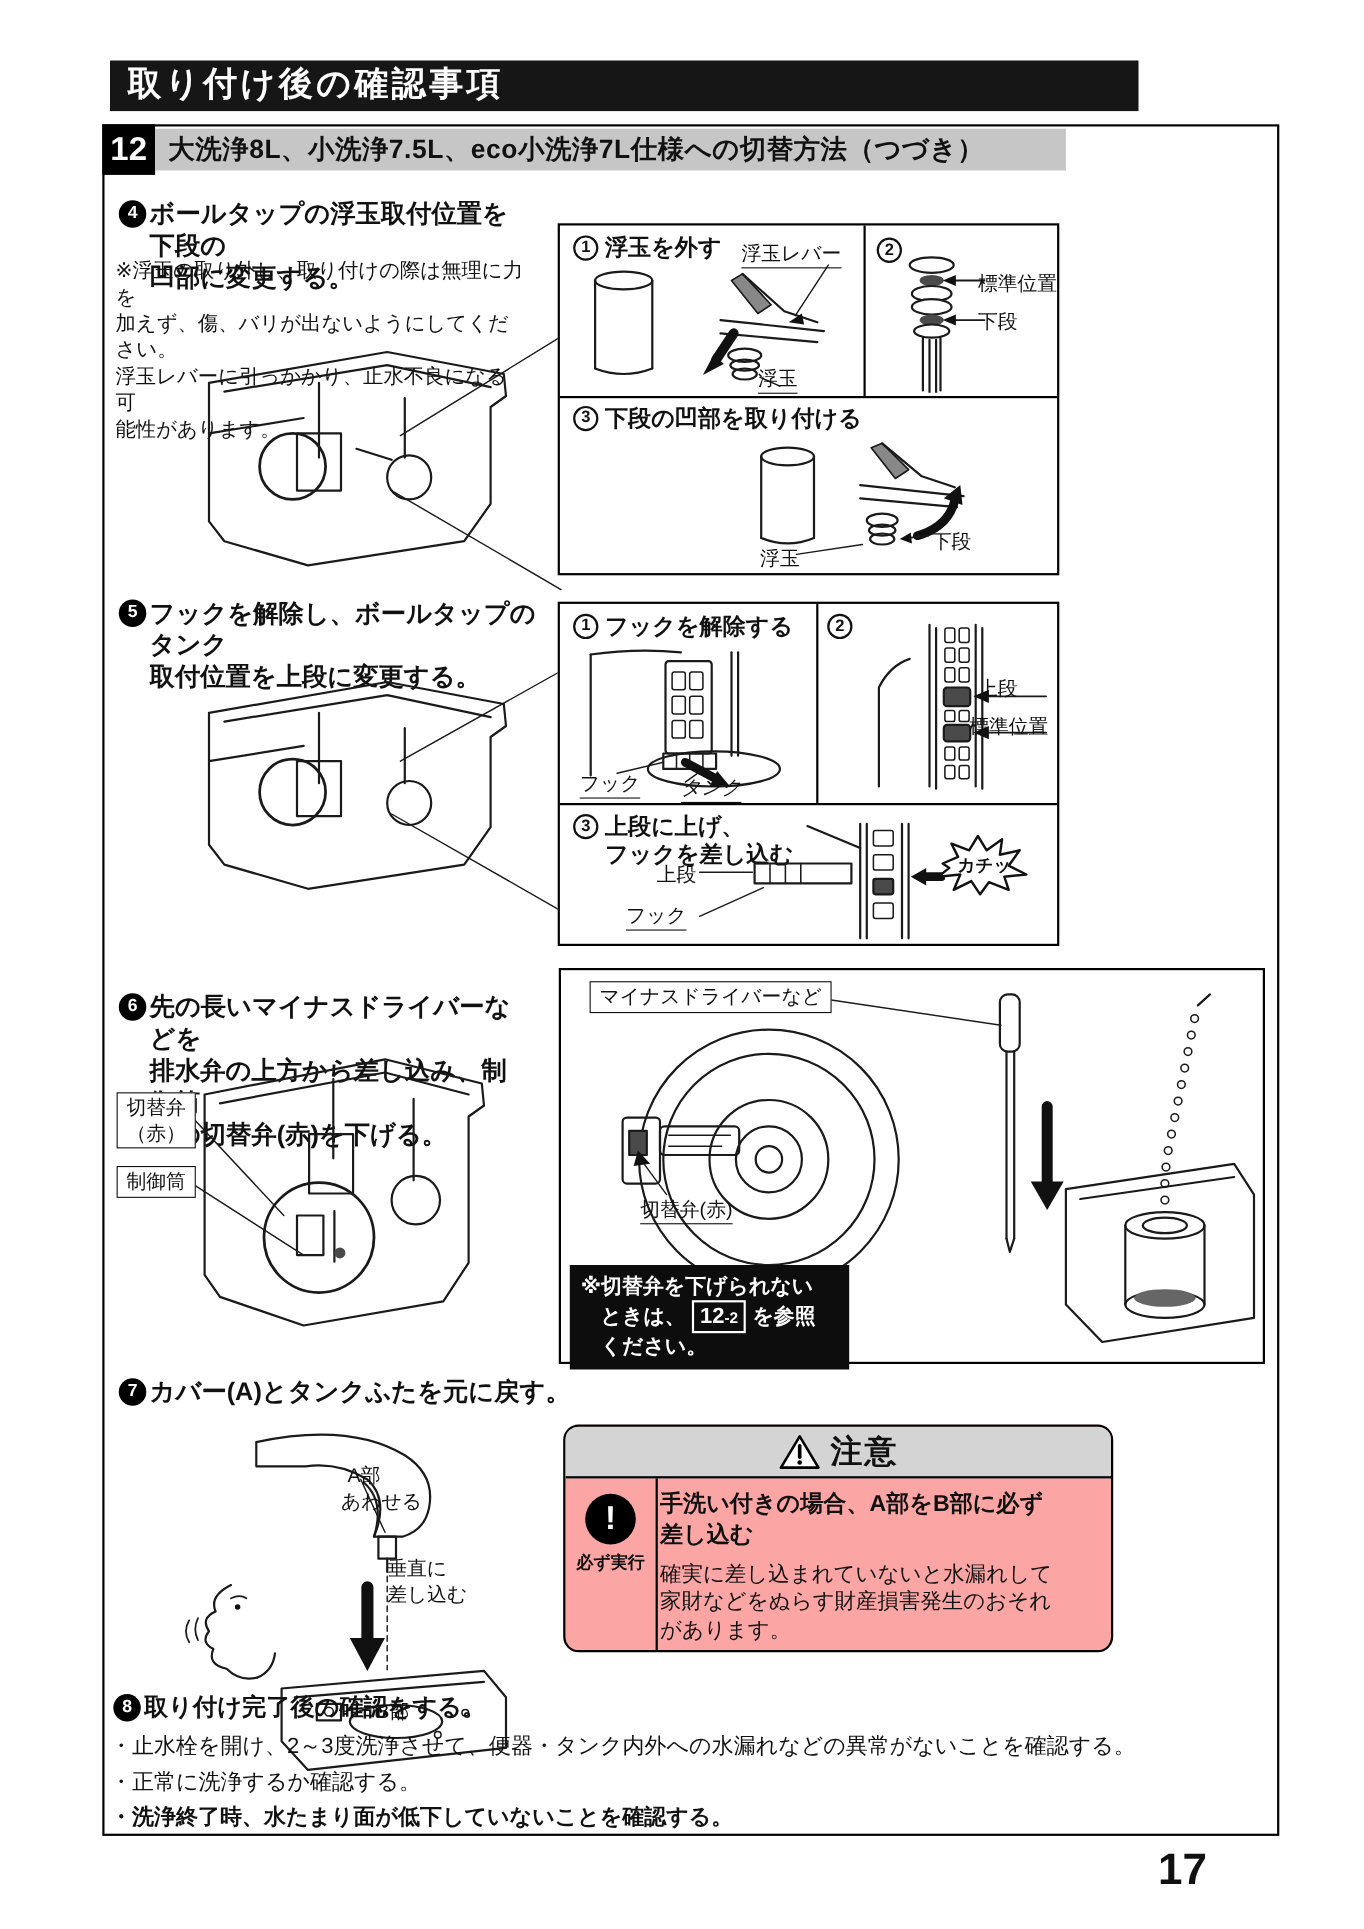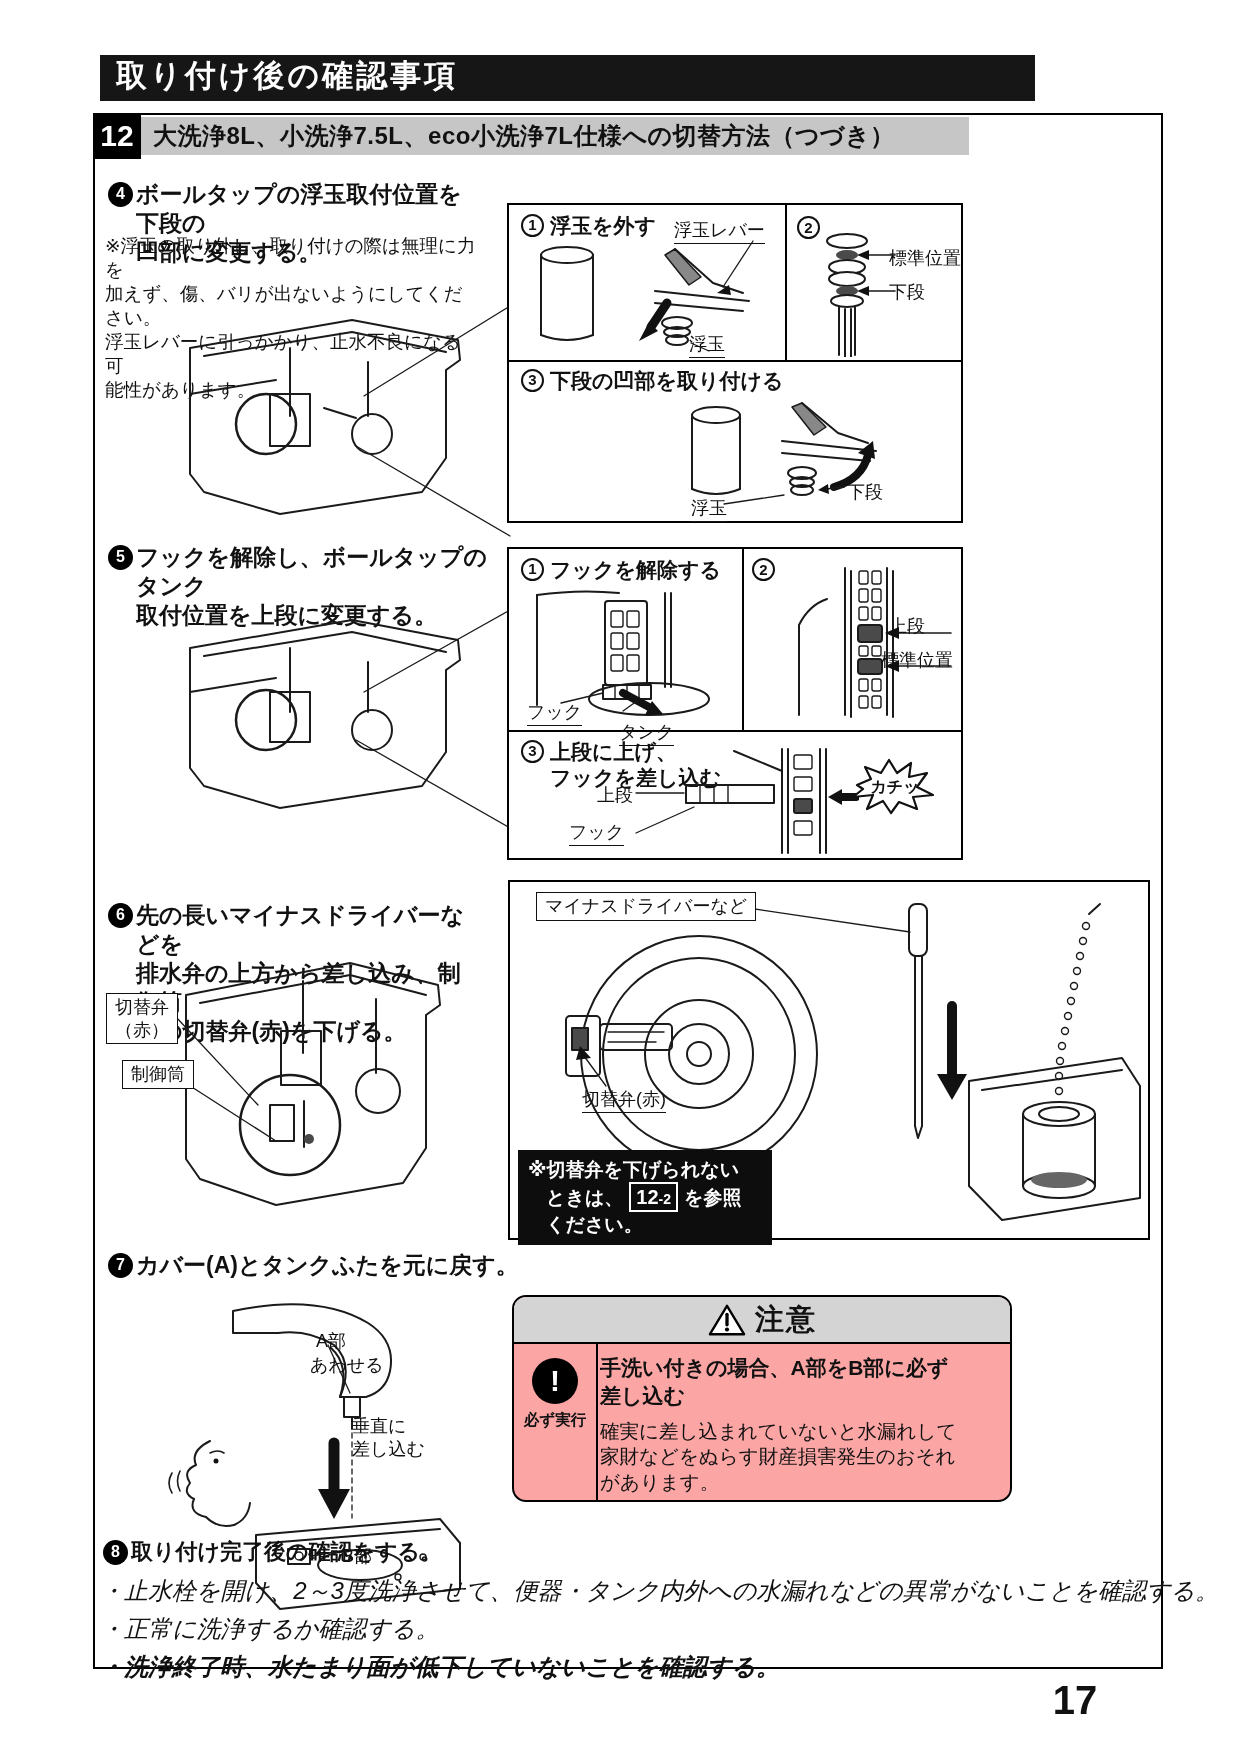--- a/index.html
+++ b/index.html
@@ -48,21 +48,21 @@
   .caution-head .t { font-size:29px; font-weight:bold; letter-spacing:2px; }
   .caution-body { display:flex; height:calc(100% - 47px); }
   .icon-cell { width:84px; border-right:2px solid #000; display:flex; flex-direction:column; align-items:center; padding-top:14px; flex:none; }
   .bang { width:46px; height:46px; border-radius:50%; background:#000; color:#fff; font-size:30px; font-weight:bold;
           display:flex; align-items:center; justify-content:center; }
   .icon-cell .t { font-size:15.5px; font-weight:bold; margin-top:6px;font-family:Liberation Serif, serif; }
   .text-cell { padding:10px 2px; }
   .lead { font-size:21px; font-weight:bold; line-height:1.35; white-space:pre-line; }
   .bodytxt { font-size:19.5px; line-height:1.32; white-space:pre-line; margin-top:8px; }
 
-  .bullets { font-size:24px; line-height:1.45;font-style:italic; }
+  .bullets { font-size:20px; line-height:1.45; }
   .bullets div { margin-bottom:3px; white-space:nowrap; }
   .bold { font-weight:bold; }
 
   .pageno { font-size:40px; font-weight:bold; }
 </style>
 </head>
 <body>
 
 <div class="page">
 
@@ -226,21 +226,21 @@
         <line x1="152" y1="6" x2="152" y2="100"></line>
         <path d="M84,98 L132,98 L132,112 L84,112 Z"></path>
         <path d="M96,98 L96,112 M108,98 L108,112 M120,98 L120,112" stroke-width="1.4"></path>
         <line x1="104" y1="106" x2="130" y2="120" stroke="#111" stroke-width="8"></line>
         <polygon points="144,127 126,128 133,114" fill="#111" stroke="none"></polygon>
         <path d="M42,116 L84,106" stroke-width="1.3"></path>
         <path d="M104,124 L118,114" stroke-width="1.3"></path>
       </g>
     </svg>
     <span class="lbl ul" style="left:18px;top:152px;">フック</span>
-    <span class="lbl ul" style="left:110px;top:172px;">タンク</span>
+    <span class="lbl ul" style="left:110px;top:156px;font-style:italic;">タンク</span>
 
     <span class="cnum abs" style="left:243px;top:8px;">2</span>
     <svg class="abs" style="left:270px;top:14px;" width="175" height="160" viewBox="0 0 175 160">
       <g stroke="#1a1a1a" stroke-width="2" fill="none" stroke-linecap="round" stroke-linejoin="round">
         <path d="M20,152 L20,62 Q30,42 48,36"></path>
         <line x1="66" y1="5" x2="66" y2="152"></line>
         <line x1="72" y1="8" x2="72" y2="154"></line>
         <line x1="108" y1="5" x2="108" y2="152"></line>
         <line x1="114" y1="8" x2="114" y2="154"></line>
         <rect x="80" y="8" width="9" height="13" rx="2" stroke-width="1.4"></rect>
@@ -316,21 +316,21 @@
       <rect x="132" y="172" width="24" height="36"></rect>
       <line x1="166" y1="168" x2="166" y2="214"></line>
       <circle cx="171" cy="206" r="5" fill="#4a4a4a" stroke="none"></circle>
       <circle cx="152" cy="192" r="50" stroke-width="2.5"></circle>
       <path d="M38,84 L120,172" stroke-width="1.3"></path>
       <path d="M32,140 L138,208" stroke-width="1.3"></path>
     </g>
   </svg>
   <span class="lbl boxed" style="left:106px;top:993px;text-align:center;">切替弁
 （赤）</span>
-  <span class="lbl boxed" style="left:106px;top:1060px;margin-left:16px;">制御筒</span>
+  <span class="lbl boxed" style="left:106px;top:1060px;">制御筒</span>
 
   <div class="abs ibox" style="left:508px;top:880px;width:642px;height:360px;">
     <svg class="abs" style="left:4px;top:4px;" width="634" height="352" viewBox="0 0 634 352">
       <g stroke="#1a1a1a" stroke-width="2" fill="none" stroke-linecap="round" stroke-linejoin="round">
         <circle cx="185" cy="168" r="118"></circle>
         <circle cx="185" cy="168" r="96"></circle>
         <circle cx="185" cy="168" r="54"></circle>
         <circle cx="185" cy="168" r="30"></circle>
         <circle cx="185" cy="168" r="12"></circle>
         <rect x="52" y="130" width="34" height="60" rx="4"></rect>

